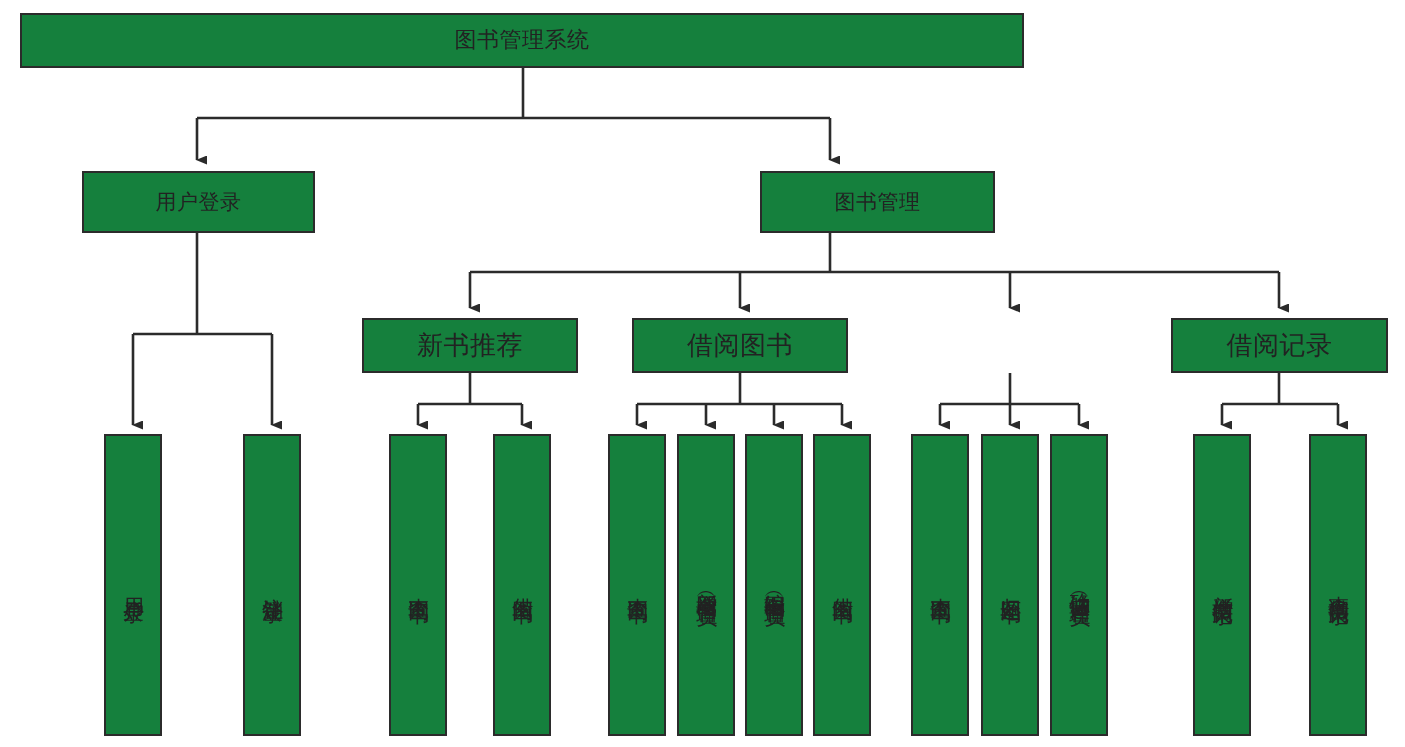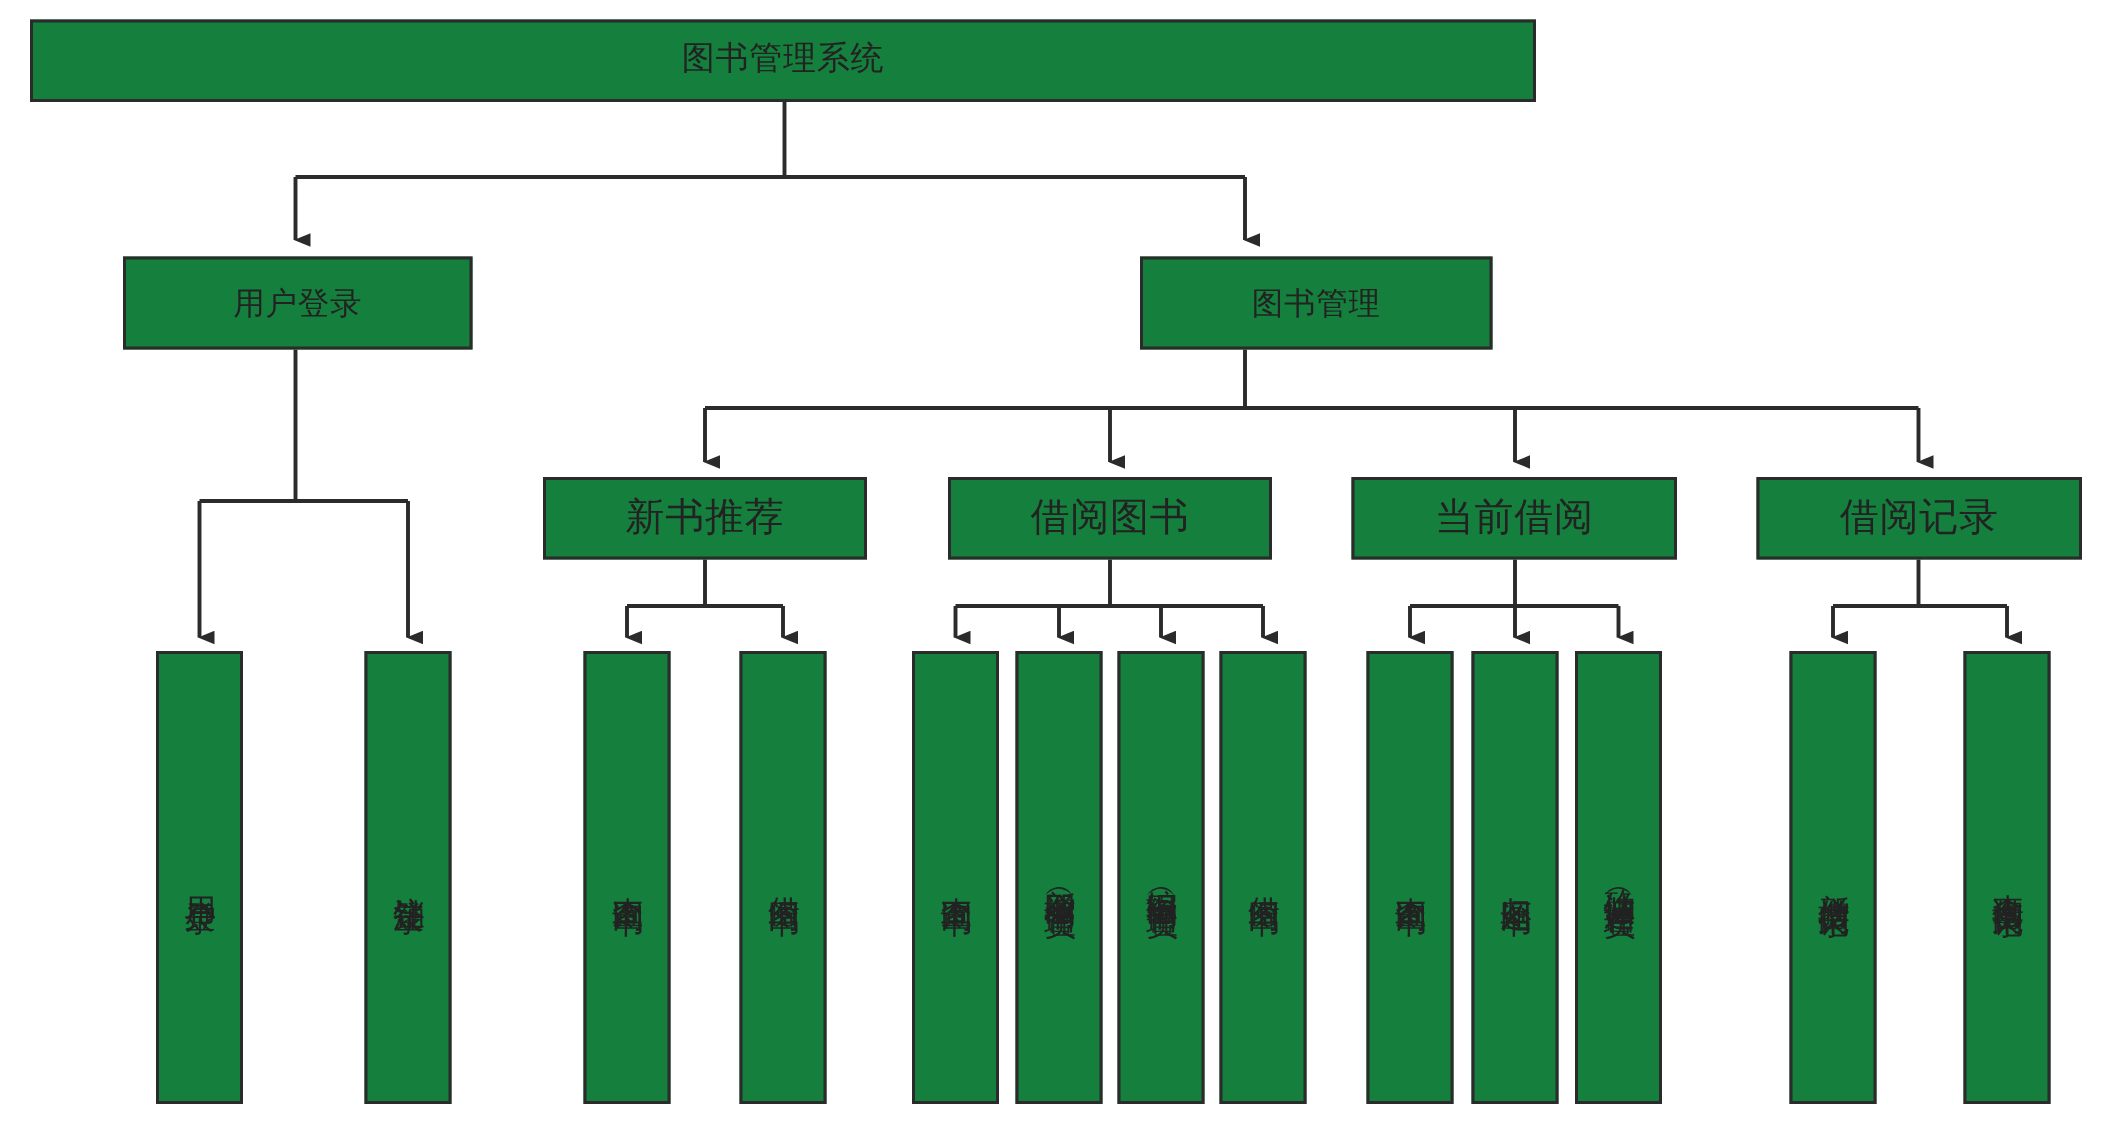--- a/index.html
+++ b/index.html
@@ -134,23 +134,20 @@
   </div>
 
   <div class="node level3" style="left:362px; top:318px; width:216px; height:55px;">
     <span class="label">新书推荐</span>
   </div>
 
   <div class="node level3" style="left:632px; top:318px; width:216px; height:55px;">
     <span class="label">借阅图书</span>
   </div>
 
-  <div class="node level3" style="left:901px; top:318px; width:217px; height:55px;">
-    <span class="label">当前借阅</span>
-  </div>
 
   <div class="node level3" style="left:1171px; top:318px; width:217px; height:55px;">
     <span class="label">借阅记录</span>
   </div>
 
   <div class="node vertical" style="left:104px; top:434px; width:58px; height:302px;">
     <span class="label">用户登录</span>
   </div>
 
   <div class="node vertical" style="left:243px; top:434px; width:58px; height:302px;">

